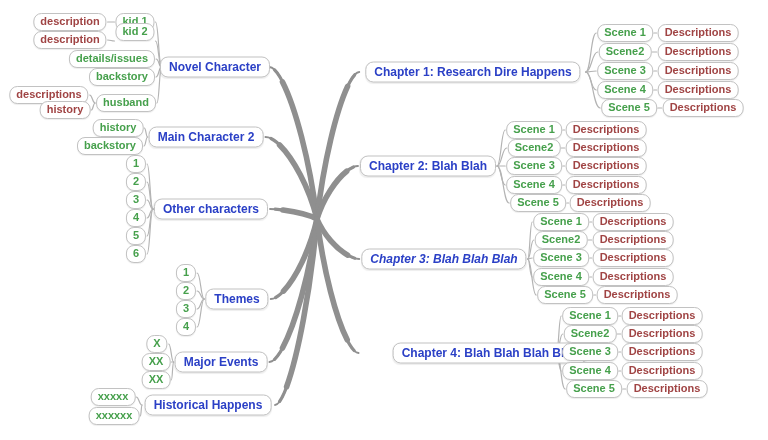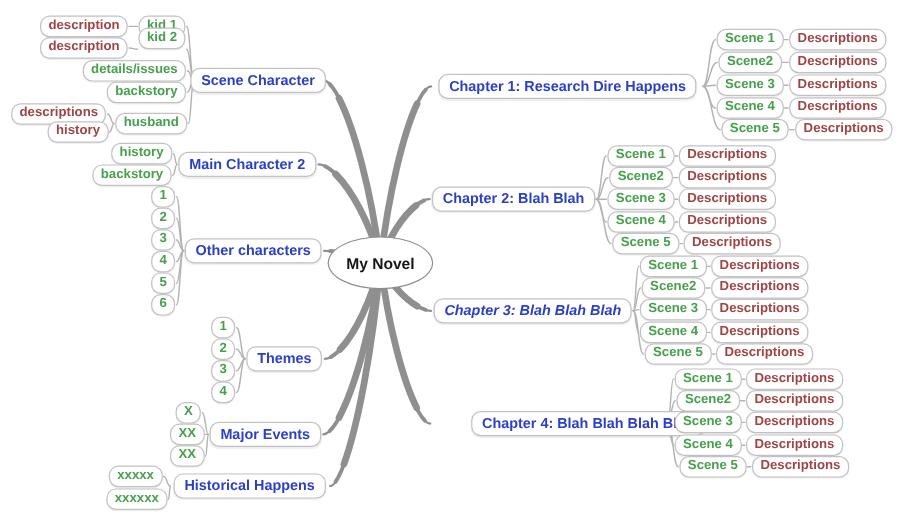--- a/index.html
+++ b/index.html
@@ -134,21 +134,21 @@
       <path d="M618.8,371.0 C619.7,371.0 619.7,371.0 620.7,371.0" fill="none" stroke="#b3b3b3" stroke-width="1.2" stroke-linecap="round"></path>
       <path d="M622.8,389.0 C624.2,389.0 624.2,389.0 625.7,389.0" fill="none" stroke="#b3b3b3" stroke-width="1.2" stroke-linecap="round"></path>
     </svg>
   <div id="nodes-layer">
       <div class="node leaf" style="left: 70px; top: 22px;">description</div>
       <div class="node child" style="left: 135px; top: 22px;">kid 1</div>
       <div class="node leaf" style="left: 70px; top: 40px;">description</div>
       <div class="node child" style="left: 135px; top: 32px;">kid 2</div>
       <div class="node child" style="left: 112px; top: 59px;">details/issues</div>
       <div class="node child" style="left: 122px; top: 77px;">backstory</div>
-      <div class="node topic" style="left: 215px; top: 67px;">Scene Character</div>
+      <div class="node topic" style="left: 215px; top: 67px;">Novel Character</div>
       <div class="node leaf" style="left: 49px; top: 95px;">descriptions</div>
       <div class="node leaf" style="left: 65px; top: 110px;">history</div>
       <div class="node child" style="left: 126px; top: 103px;">husband</div>
       <div class="node child" style="left: 118px; top: 128px;">history</div>
       <div class="node child" style="left: 110px; top: 146px;">backstory</div>
       <div class="node topic" style="left: 206px; top: 137px;">Main Character 2</div>
       <div class="node child" style="left: 136px; top: 164px;">1</div>
       <div class="node child" style="left: 136px; top: 182px;">2</div>
       <div class="node child" style="left: 136px; top: 200px;">3</div>
       <div class="node child" style="left: 136px; top: 218px;">4</div>
@@ -205,14 +205,13 @@
       <div class="node child" style="left: 590px; top: 334px;">Scene2</div>
       <div class="node child" style="left: 590px; top: 352px;">Scene 3</div>
       <div class="node child" style="left: 590px; top: 371px;">Scene 4</div>
       <div class="node child" style="left: 594px; top: 389px;">Scene 5</div>
       <div class="node leaf" style="left: 662px; top: 316px;">Descriptions</div>
       <div class="node leaf" style="left: 662px; top: 334px;">Descriptions</div>
       <div class="node leaf" style="left: 662px; top: 352px;">Descriptions</div>
       <div class="node leaf" style="left: 662px; top: 371px;">Descriptions</div>
       <div class="node leaf" style="left: 667px; top: 389px;">Descriptions</div>
     </div>
-  <div id="center-node" style="left: 317px; top: 219px;">My Novel</div>
 </div>
 
 </body></html>

